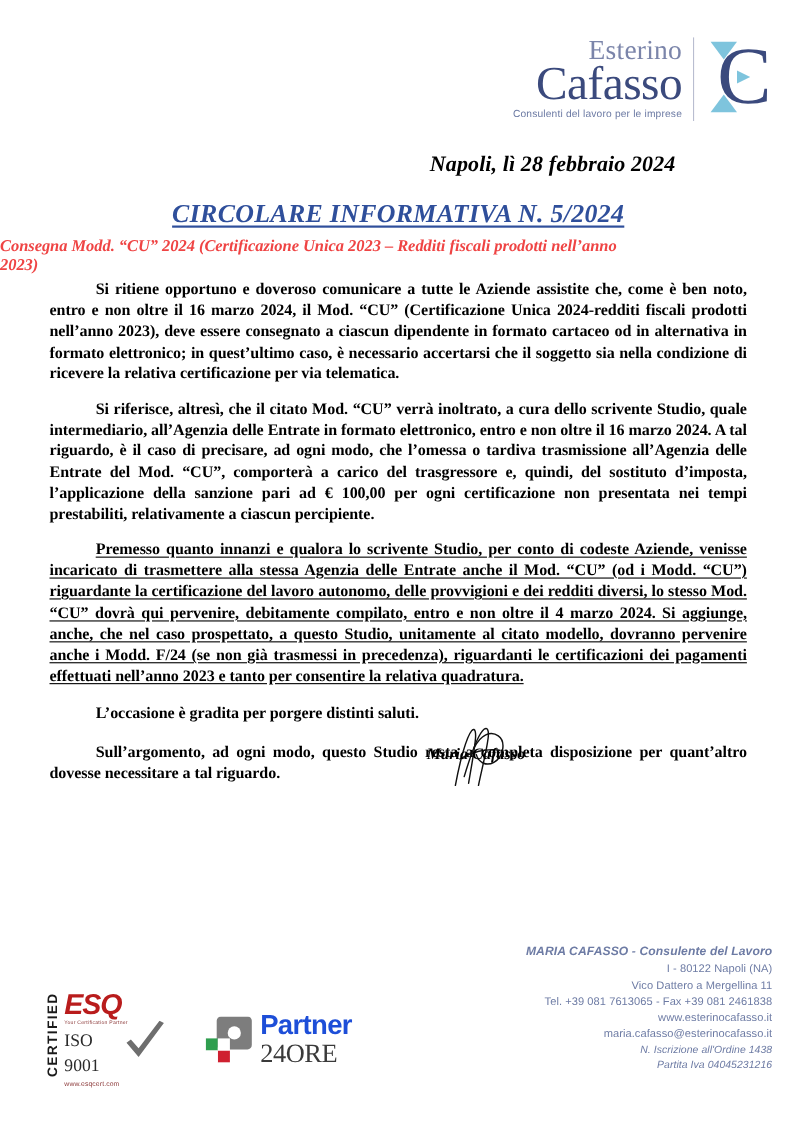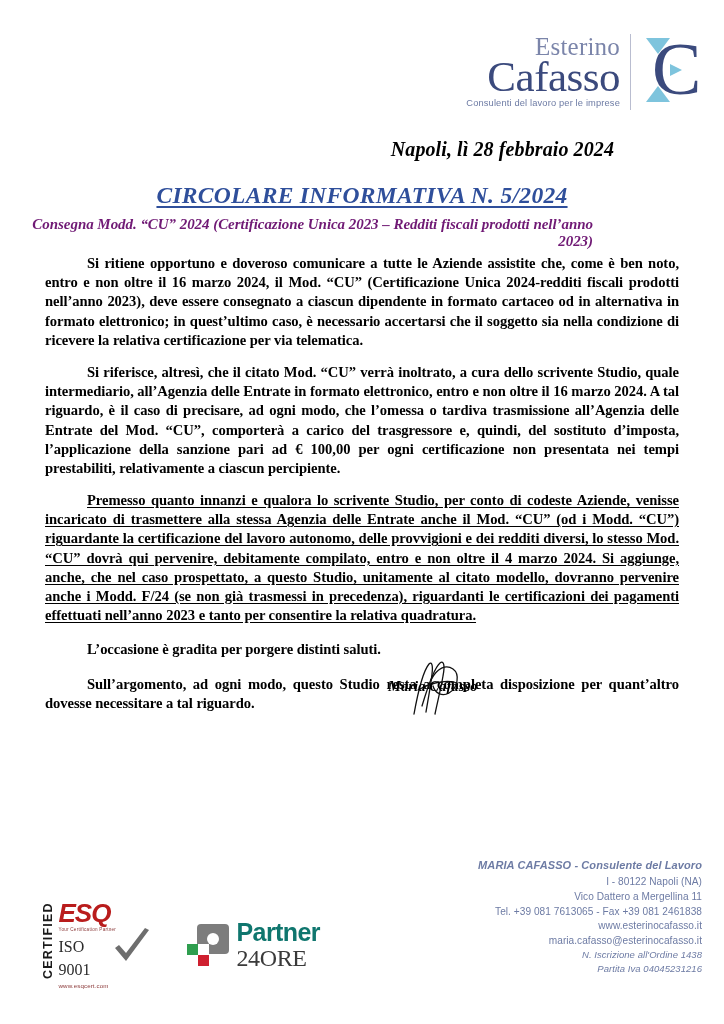--- a/index.html
+++ b/index.html
@@ -101,25 +101,25 @@
     color: #2f4f9b;
     text-decoration: underline;
     text-underline-offset: 3px;
     letter-spacing: 0.3px;
   }
   .doc-subtitle {
     position: absolute;
     top: 216px;
     left: 0;
     width: 593px;
-    text-align: right;
+    text-align: left;
     font-size: 15px;
     font-weight: bold;
     font-style: italic;
-    color: #701a75;
+    color: #ef4444;
     letter-spacing: -0.05px;
   }
 
   
   .body-block {
     position: absolute;
     top: 254px;
     left: 45px;
     width: 634px;
   }
@@ -242,21 +242,21 @@
     position: relative;
     width: 42px;
     height: 42px;
     margin-right: 8px;
   }
   .partner-text { line-height: 1; }
   .partner-word {
     font-family: "Liberation Sans", "DejaVu Sans", sans-serif;
     font-size: 25px;
     font-weight: bold;
-    color: #0f766e;
+    color: #1d4ed8;
     letter-spacing: -0.6px;
     display: block;
   }
   .partner-24ore {
     font-family: "Liberation Serif", "DejaVu Serif", serif;
     font-size: 24px;
     color: #3a3a3a;
     letter-spacing: -0.4px;
     display: block;
     margin-top: 1px;

